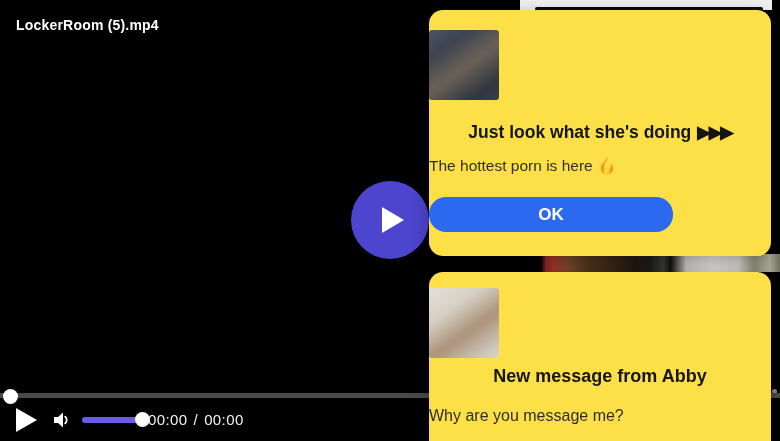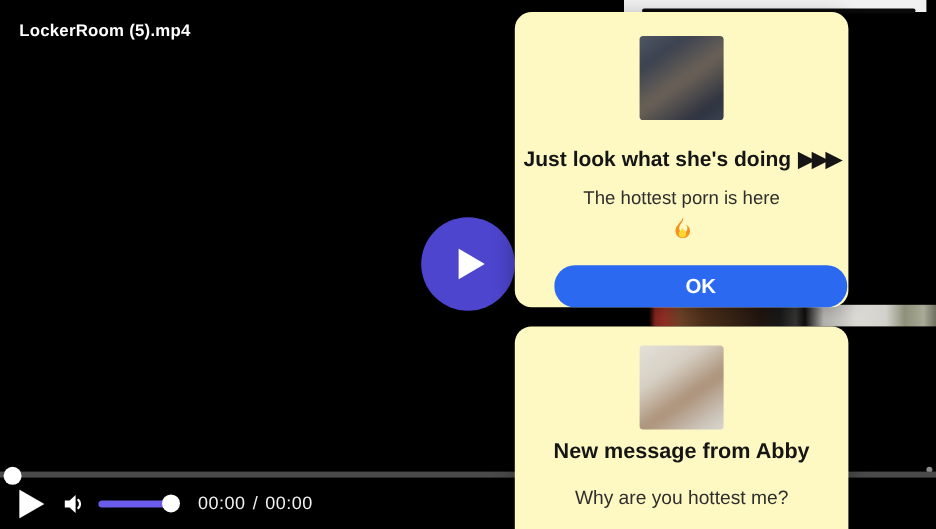--- a/index.html
+++ b/index.html
@@ -31,21 +31,21 @@
   .ctrl-volume-icon{position:absolute;left:49px;top:408px;z-index:1;cursor:pointer;display:block;}
   .volume-track{
     position:absolute;left:82px;top:417px;width:61px;height:6px;z-index:1;
     background:#6a5ce8;border-radius:3px;cursor:pointer;
   }
   .volume-handle{
     position:absolute;left:135px;top:412px;width:15px;height:15px;z-index:1;
     background:#fff;border-radius:50%;cursor:pointer;
   }
   .time-display{
-    position:absolute;left:165px;top:411px;z-index:1;
+    position:absolute;left:148px;top:411px;z-index:1;
     color:#f2f2f2;font-size:15px;letter-spacing:.4px;display:flex;gap:6px;
   }
   
   .bg-top-right{
     position:absolute;left:520px;top:0;width:252px;height:10px;z-index:0;
     background:#f1f1f1;
   }
   .bg-top-dark-band{
     position:absolute;left:15px;top:7px;width:228px;height:4px;
     background:#0a0a0a;border-radius:3px;
@@ -55,23 +55,23 @@
     background:linear-gradient(90deg,#000 0%,#000 8%,#8f2a22 10%,#a23528 13%,
       #7a4a2c 18%,#53331d 26%,#3a2517 36%,#241811 44%,#1c1c1c 50%,#3a3a38 55%,
       #11100f 58%,#c8c7c2 64%,#dddcd7 74%,#d2d1cc 84%,#8e9079 90%,#a9aa97 96%,#6f7060 100%);
   }
   .scroll-dot{
     position:absolute;left:772px;top:389px;width:5px;height:5px;z-index:0;
     background:#8a8a8a;border-radius:50%;
   }
   
   .popup{
-    position:absolute;left:429px;width:278px;z-index:3;
-    background:#fef9c3;border-radius:14px;box-shadow:0 4px 18px rgba(0,0,0,.30);
-    display:flex;flex-direction:column;align-items:center;text-align:center;
+    position:absolute;left:429px;width:342px;z-index:3;
+    background:#fde047;border-radius:14px;box-shadow:0 4px 18px rgba(0,0,0,.30);
+    display:flex;flex-direction:column;text-align:center;
     box-sizing:border-box;
   }
   .popup-offer{top:10px;height:246px;padding-top:20px;}
   .popup-chat{top:272px;height:200px;padding-top:16px;}
   .thumb{
     width:70px;height:70px;border-radius:3px;overflow:hidden;position:relative;
     flex:0 0 auto;cursor:pointer;
   }
   .thumb .thumb-fill{position:absolute;left:-8px;top:-8px;width:86px;height:86px;filter:blur(3px);}
   .thumb-dark .thumb-fill{
@@ -80,27 +80,27 @@
   .thumb-light .thumb-fill{
     background:linear-gradient(145deg,#e9e7e2 0%,#d6cfc3 35%,#ab9179 58%,#cfc9c0 82%,#e2e0da 100%);
   }
   .popup-heading{
     margin-top:22px;color:#151515;font-size:17.5px;font-weight:bold;line-height:20px;
   }
   .popup-chat .popup-heading{margin-top:8px;font-size:18px;}
   .heading-arrows{letter-spacing:-2px;margin-left:6px;}
   .popup-message{
     margin-top:14px;color:#2e2e2e;font-size:15.5px;line-height:19px;
-    display:flex;align-items:center;gap:5px;flex-direction:column;
+    display:flex;align-items:center;gap:5px;
   }
   .popup-chat .popup-message{margin-top:20px;font-size:16px;}
   .ok-button{
     margin-top:22px;width:244px;height:35px;border:none;border-radius:17px;
     background:#2b69f0;color:#fff;font-size:17px;font-weight:bold;
-    font-family:"Liberation Sans", sans-serif;cursor:pointer;margin-left:32px;
+    font-family:"Liberation Sans", sans-serif;cursor:pointer;
   }
 </style>
 </head>
 <body>
 
 <div id="screen">
 
   <div class="bg-top-right">
     <div class="bg-top-dark-band"></div>
   </div>
@@ -154,17 +154,17 @@
     </div>
     <button class="ok-button">OK</button>
   </div>
 
   <div class="popup popup-chat">
     <div class="thumb thumb-light">
       <div class="thumb-fill"></div>
     </div>
     <div class="popup-heading">New message from Abby</div>
     <div class="popup-message">
-      <span>Why are you hottest me?</span>
+      <span>Why are you message me?</span>
     </div>
   </div>
 
 </div>
 
 </body></html>

